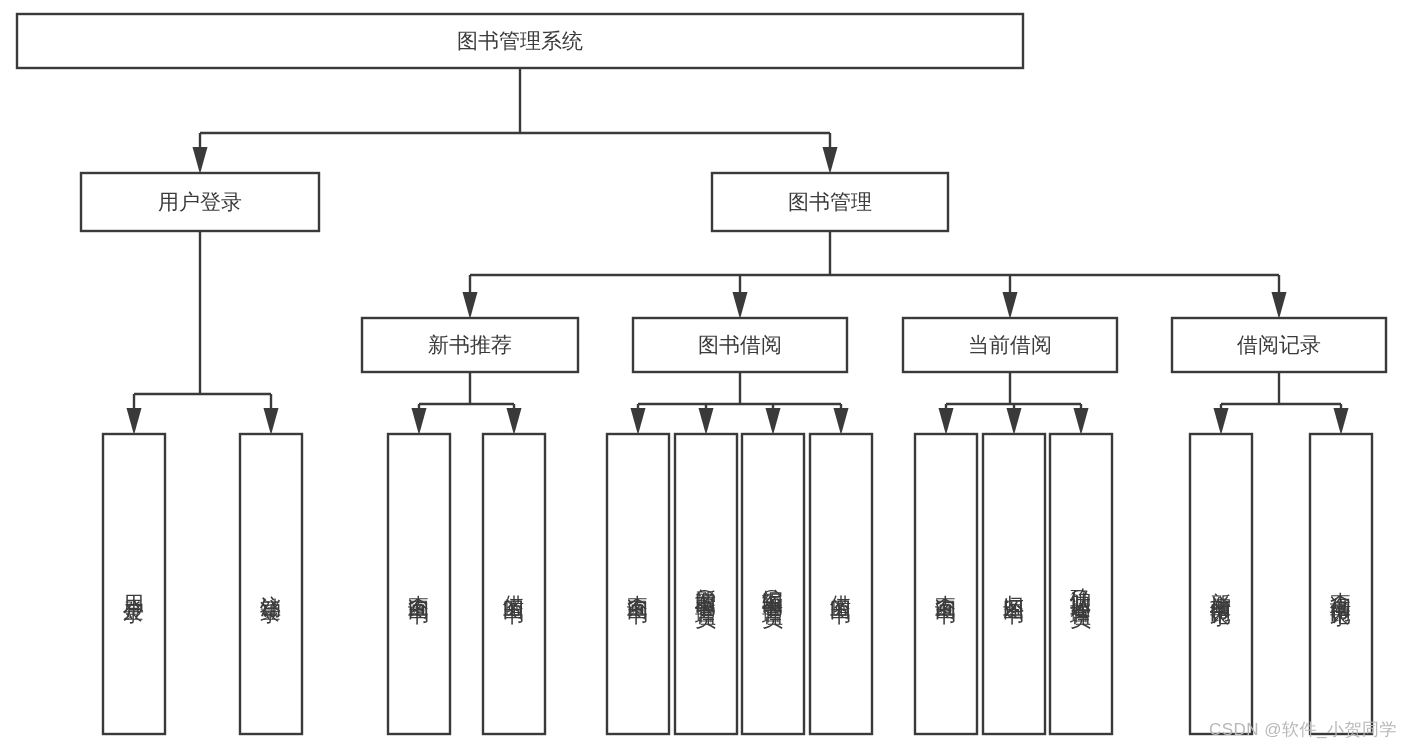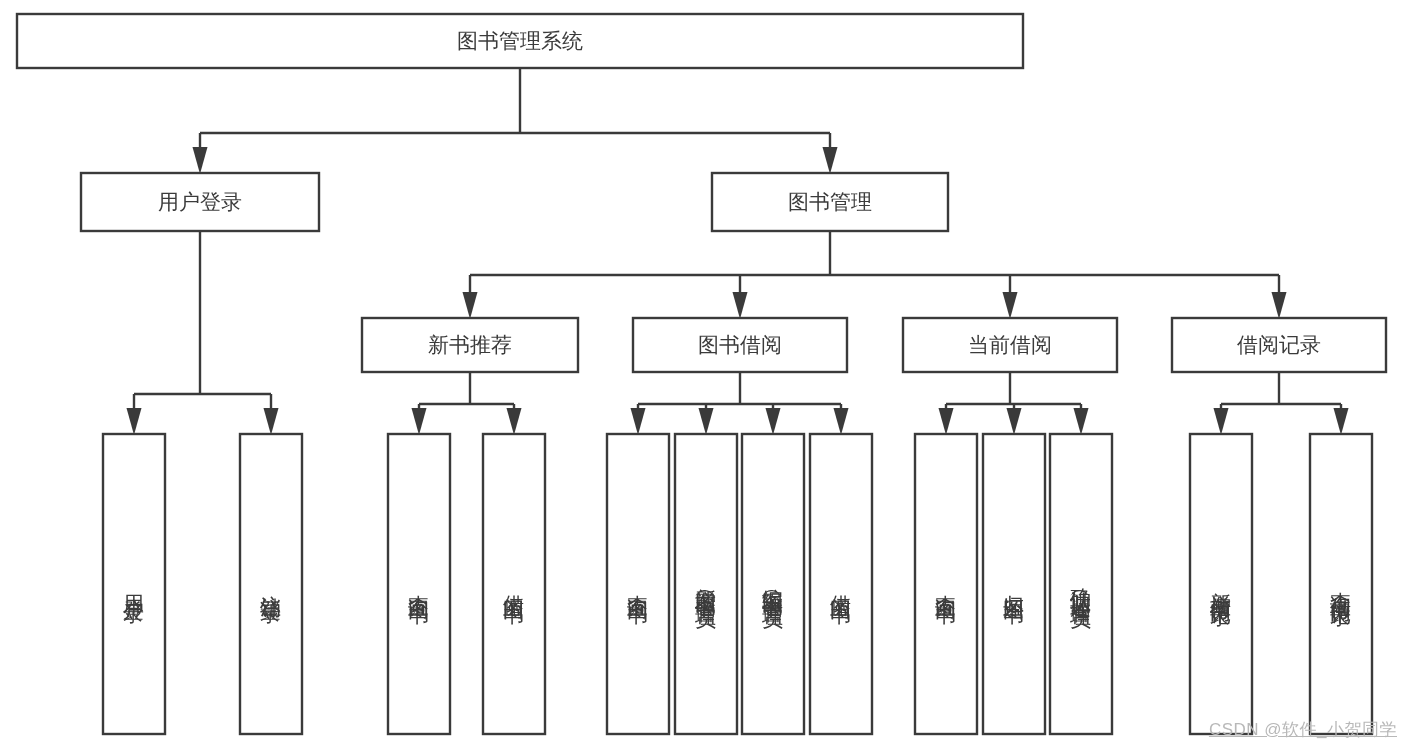--- a/index.html
+++ b/index.html
@@ -68,21 +68,20 @@
   }
   .watermark {
     position: absolute;
     right: 8px;
     bottom: 6px;
     font-family: "Liberation Sans", "DejaVu Sans", sans-serif;
     font-size: 17px;
     color: #b8b8b8;
     white-space: nowrap;
     letter-spacing: 0.5px;
-    text-decoration: underline;
   }
 </style>
 </head>
 <body>
 
 <div id="diagram-root">
   <svg class="canvas" viewBox="0 0 1405 747" xmlns="http://www.w3.org/2000/svg">
     <g id="edge-layer">
         <path d="M 520 68 L 520 133" class="connector"></path>
         <path d="M 200 133 L 830 133" class="connector"></path>

